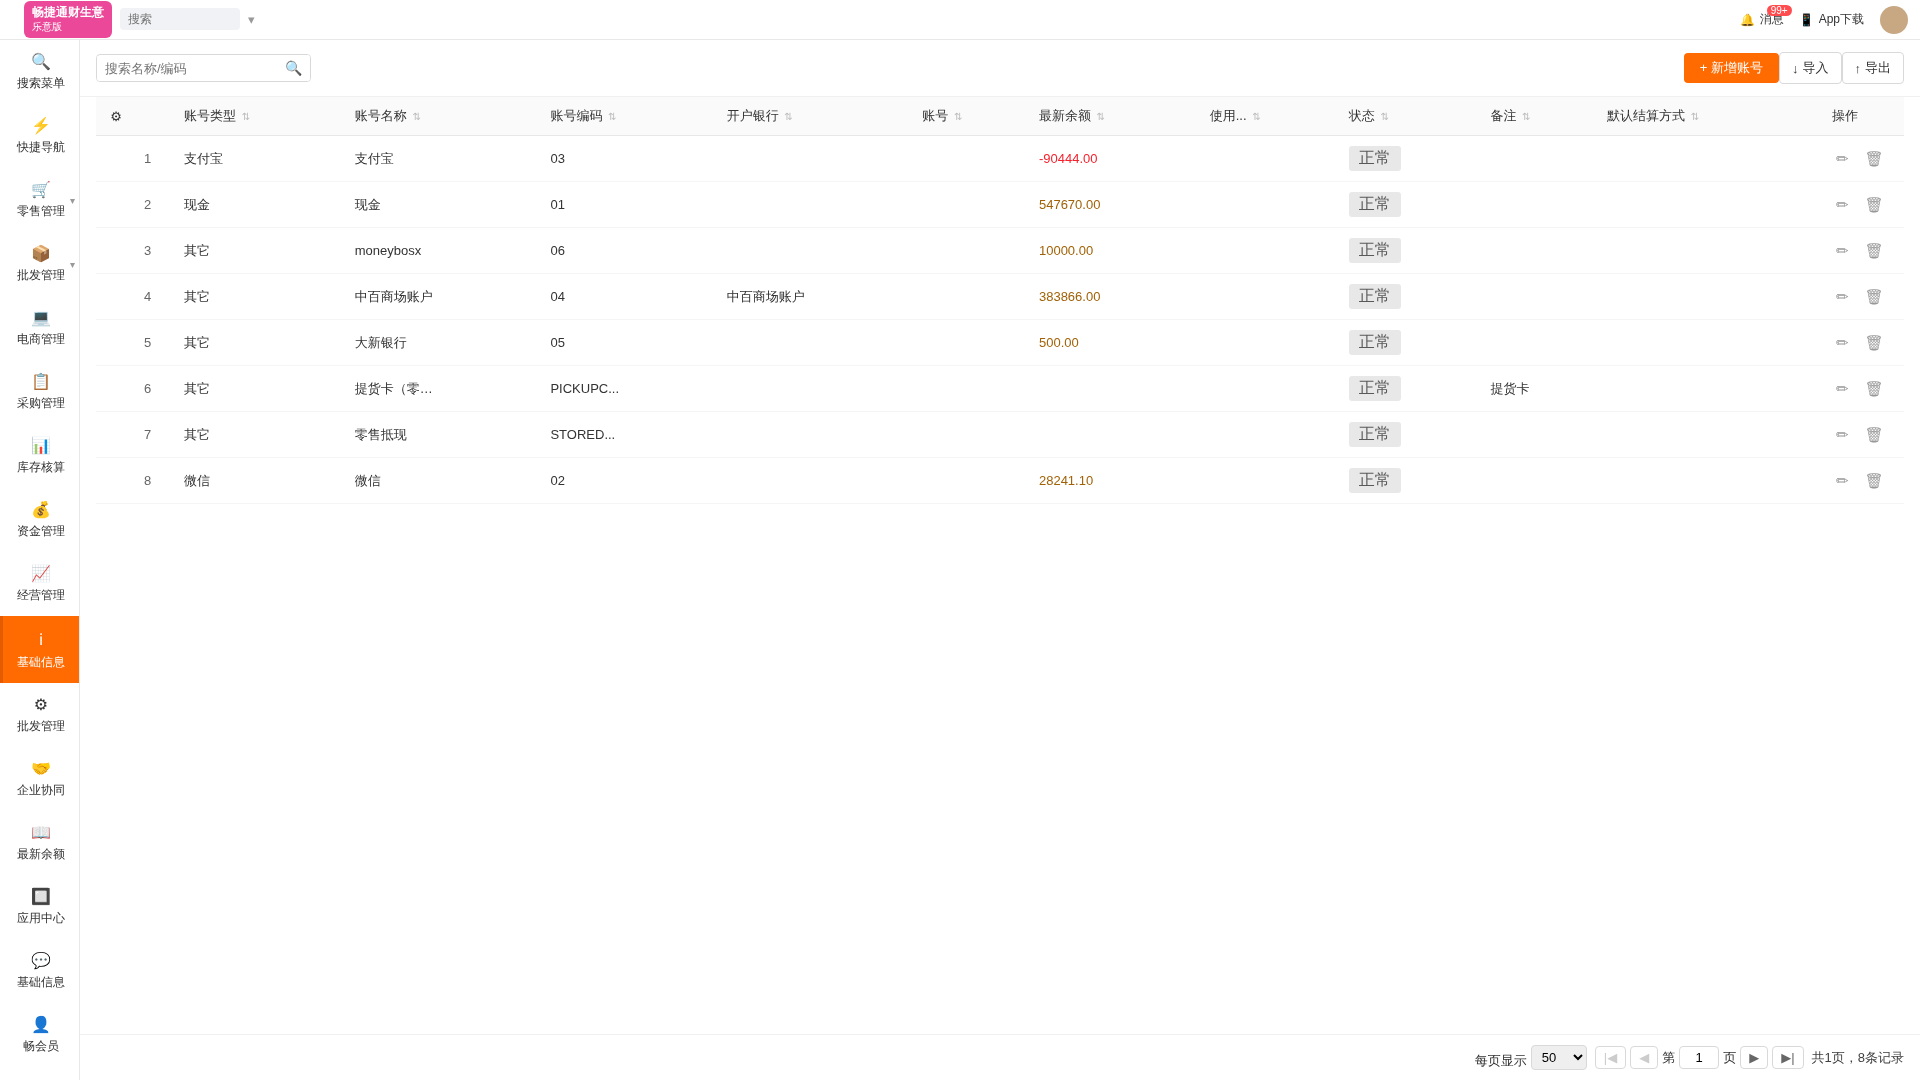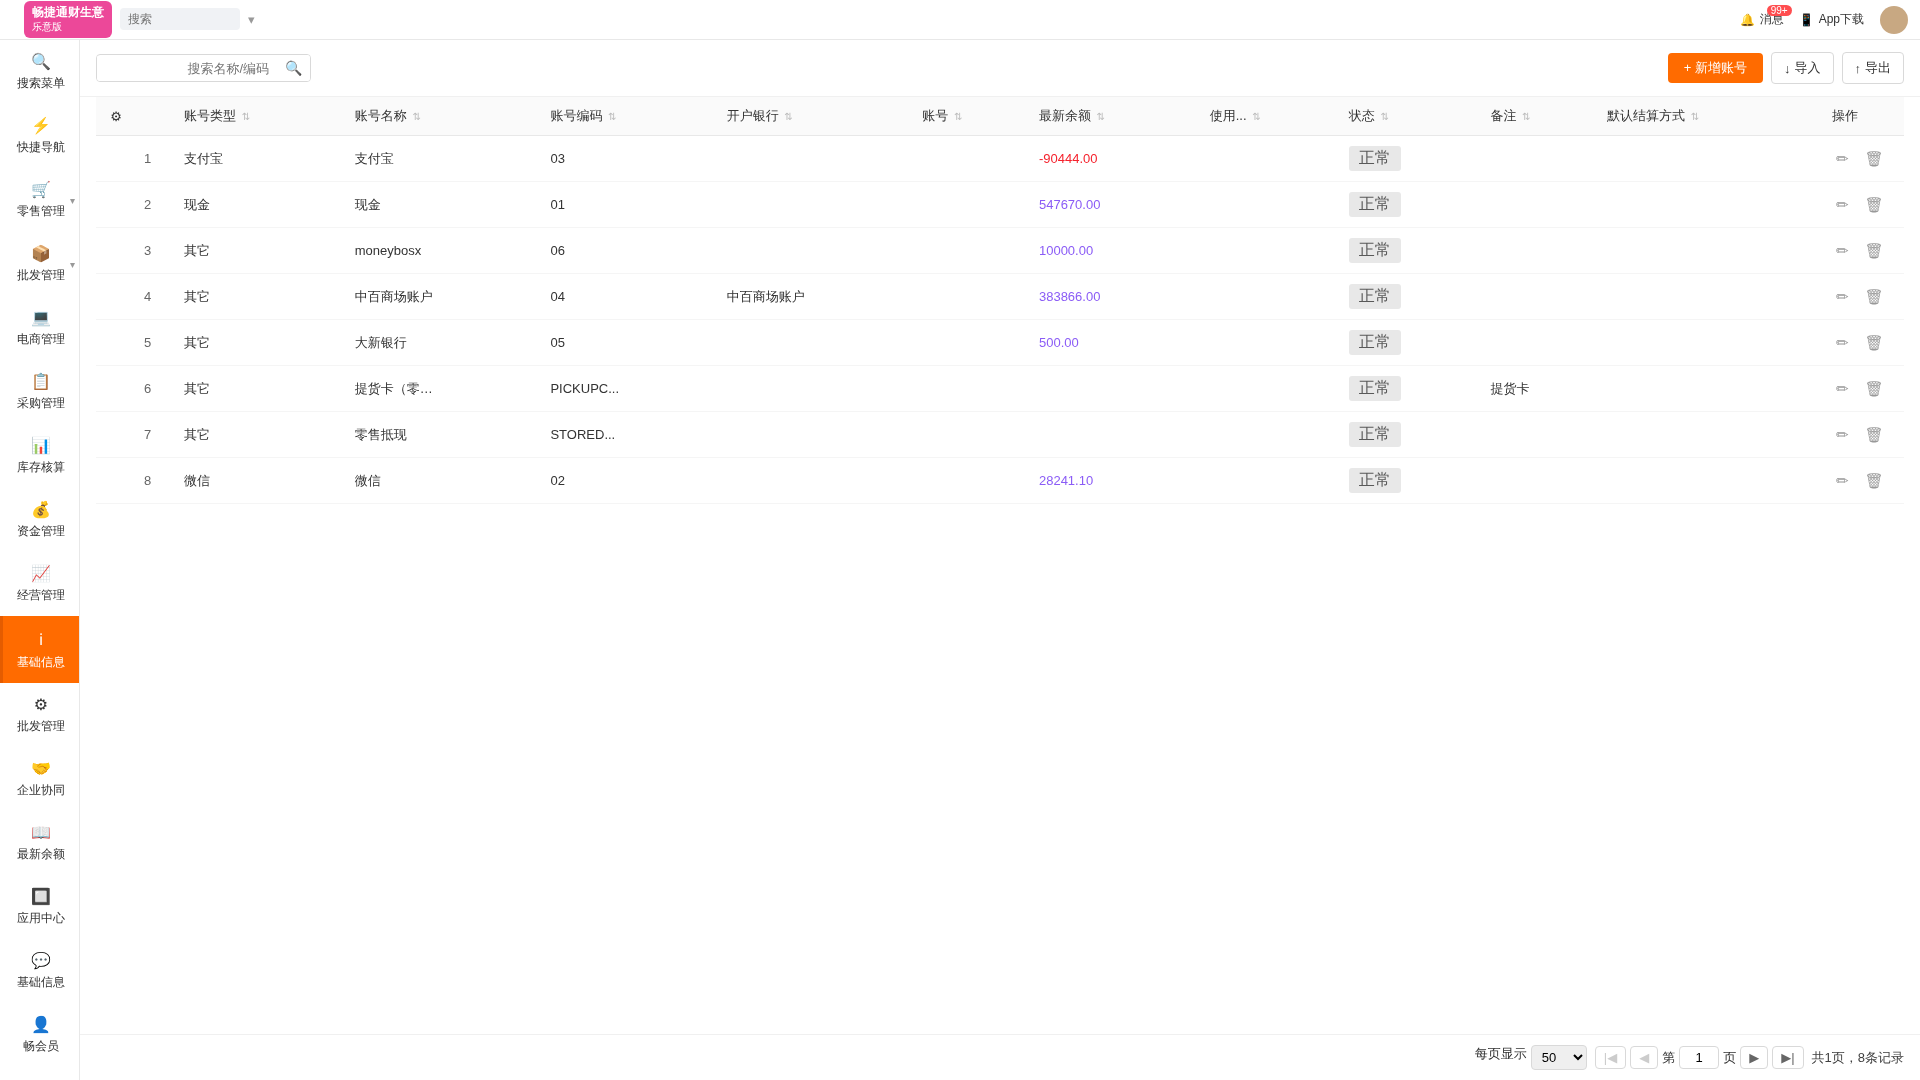--- a/index.html
+++ b/index.html
@@ -38,51 +38,51 @@
     .tab-close { font-size: 11px; color: rgba(255,255,255,0.8); cursor: pointer; margin-left: 4px; }
 
     
     .page-content { flex: 1; background: #fff; overflow: hidden; display: flex; flex-direction: column; }
 
     
     .toolbar { padding: 12px 16px; display: flex; align-items: center; justify-content: space-between; border-bottom: 1px solid #f0f0f0; }
     .search-input-wrap { display: flex; align-items: center; border: 1px solid #d9d9d9; border-radius: 4px; overflow: hidden; background: #fff; }
     .search-input-wrap input { border: none; outline: none; padding: 5px 8px; font-size: 13px; width: 180px; }
     .search-icon-btn { padding: 5px 8px; background: #fff; border: none; cursor: pointer; color: #999; font-size: 14px; }
-    .toolbar-right { display: flex; align-items: center; gap: 8px; }
+    .toolbar-right { display: flex; align-items: center; gap: 0; }
     .btn-add { background: #ff6b00; color: #fff; border: none; border-radius: 4px; padding: 6px 16px; font-size: 13px; cursor: pointer; display: flex; align-items: center; gap: 4px; }
     .btn-import, .btn-export { background: #fff; color: #333; border: 1px solid #d9d9d9; border-radius: 4px; padding: 6px 12px; font-size: 13px; cursor: pointer; display: flex; align-items: center; gap: 4px; }
 
     
     .table-wrap { flex: 1; overflow: auto; padding: 0 16px; }
     table { width: 100%; border-collapse: collapse; font-size: 13px; }
     thead tr { border-bottom: 1px solid #f0f0f0; }
     thead th { padding: 10px 8px; text-align: left; font-weight: 500; color: #333; background: #fafafa; white-space: nowrap; border-bottom: 1px solid #e8e8e8; }
     thead th.settings-col { width: 40px; text-align: center; }
     tbody tr { border-bottom: 1px solid #f5f5f5; }
     tbody td { padding: 10px 8px; color: #333; white-space: nowrap; }
     td.num-col { color: #666; }
     .sort-icon { color: #bbb; font-size: 10px; margin-left: 2px; cursor: pointer; }
     .status-badge { display: inline-block; padding: 2px 10px; border-radius: 3px; font-size: 16px; background: #f0f0f0; color: #666; }
     .status-normal { background: #e8e8e8; color: #595959; }
     .action-btns { display: flex; gap: 8px; align-items: center; }
     .action-btn { color: #999; cursor: pointer; font-size: 15px; background: none; border: none; padding: 2px 4px; }
 
     
     .pagination { padding: 10px 16px; display: flex; align-items: center; justify-content: flex-end; gap: 8px; border-top: 1px solid #f0f0f0; font-size: 13px; color: #333; }
-    .page-size-wrap { display: flex; align-items: flex-start; gap: 4px; }
+    .page-size-wrap { display: flex; align-items: flex-end; gap: 4px; }
     .page-size-select { border: 1px solid #d9d9d9; border-radius: 4px; padding: 3px 6px; font-size: 13px; cursor: pointer; outline: none; }
     .page-nav { display: flex; align-items: center; gap: 4px; }
     .page-nav-btn { border: 1px solid #d9d9d9; border-radius: 4px; padding: 3px 8px; background: #fff; cursor: pointer; color: #666; font-size: 13px; }
     .page-nav-btn:disabled { color: #ccc; cursor: not-allowed; }
     .page-input { border: 1px solid #d9d9d9; border-radius: 4px; padding: 3px 6px; width: 40px; text-align: center; font-size: 13px; outline: none; }
     .page-total { color: #404040; }
 
     .negative { color: #f5222d; }
-    .positive { color: #8b5cf6; }
+    .positive { color: #a16207; }
   </style>
 </head>
 <body>
 
 <div class="topbar">
   <div class="topbar-left">
     <div class="logo-box">
       <div>
         <div class="logo-text">畅捷通财生意</div>
         <div class="logo-sub">乐意版</div>
@@ -176,21 +176,21 @@
     </div>
   </div>
 
   <div class="content-area">
 
 
     <div class="page-content">
 
       <div class="toolbar">
         <div class="search-input-wrap">
-          <input type="text" style="font-size: 13px; text-align: right;" placeholder="搜索名称/编码">
+          <input type="text" style="font-size: 13px;" placeholder="搜索名称/编码">
           <button class="search-icon-btn">🔍</button>
         </div>
         <div class="toolbar-right">
           <button class="btn-add">
             <span>+ 新增账号</span>
           </button>
           <button class="btn-import">
             <span>↓</span>
             <span>导入</span>
           </button>

